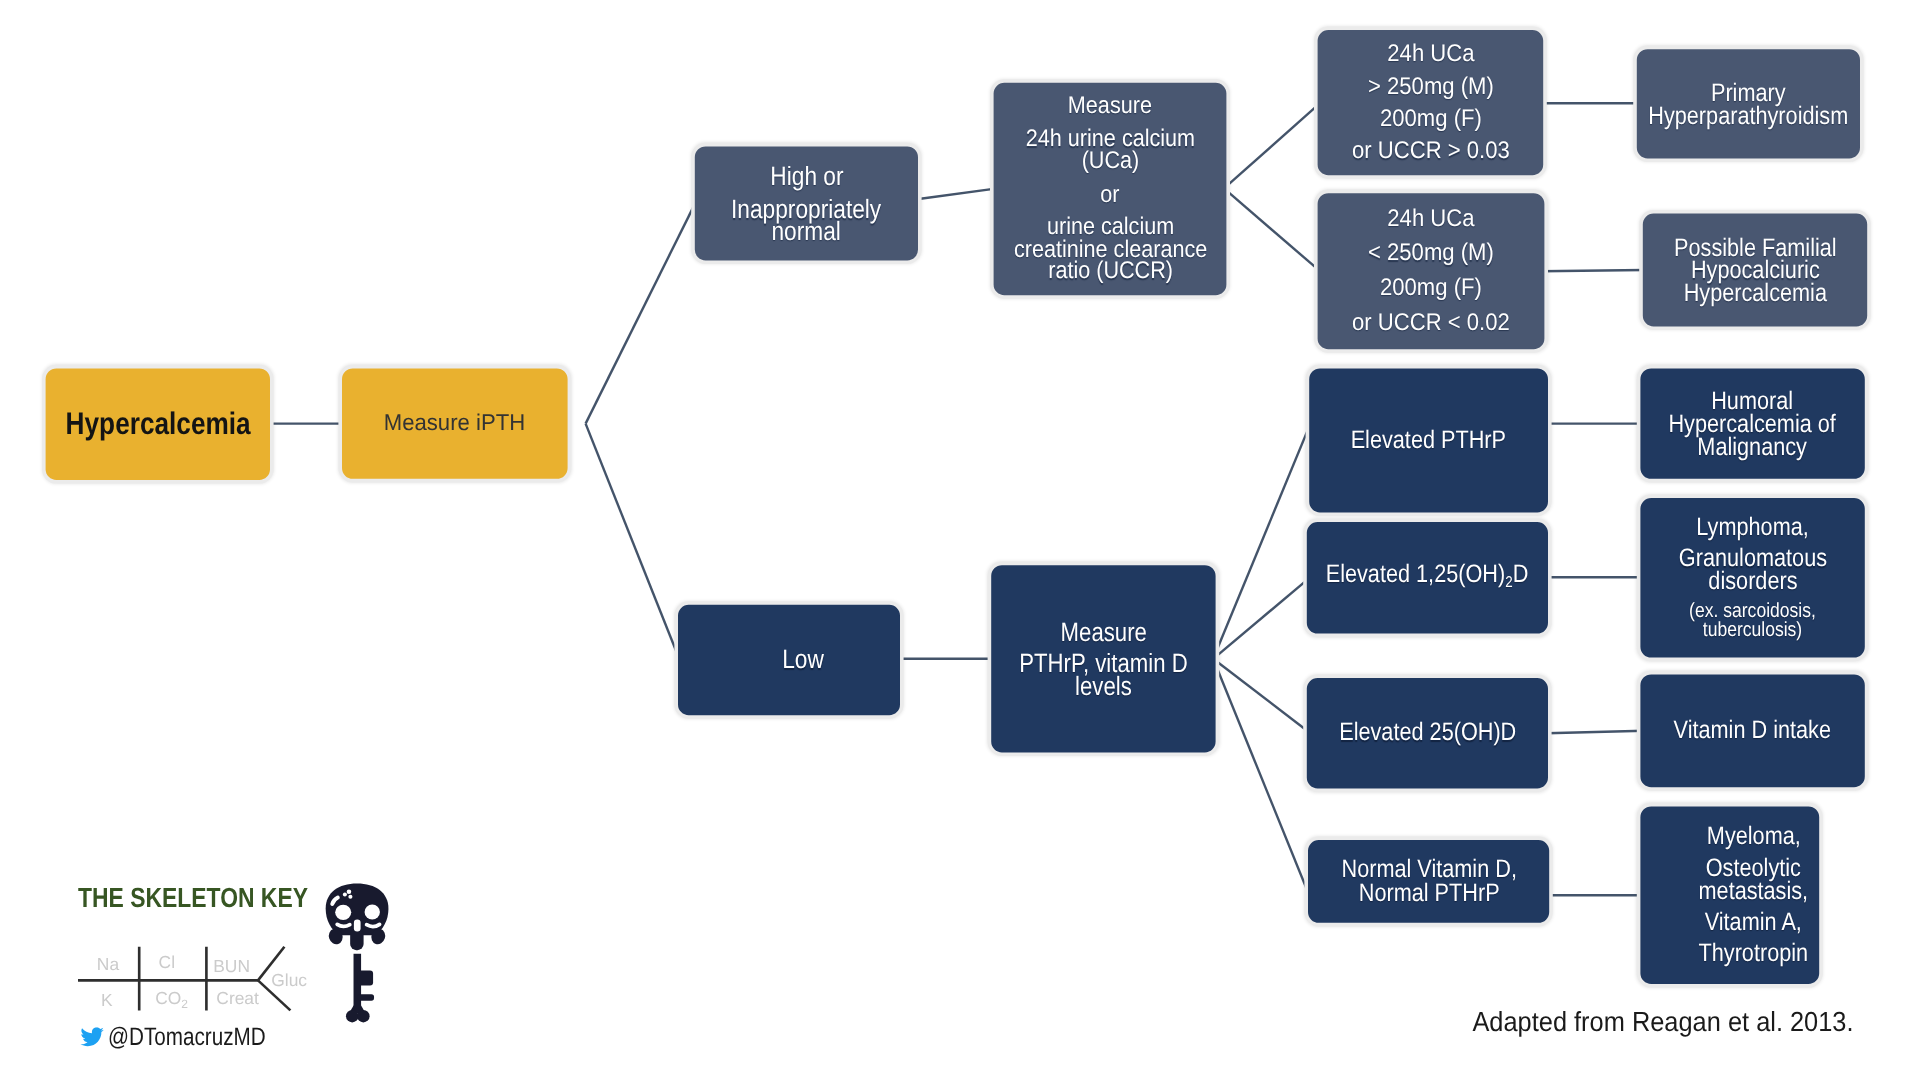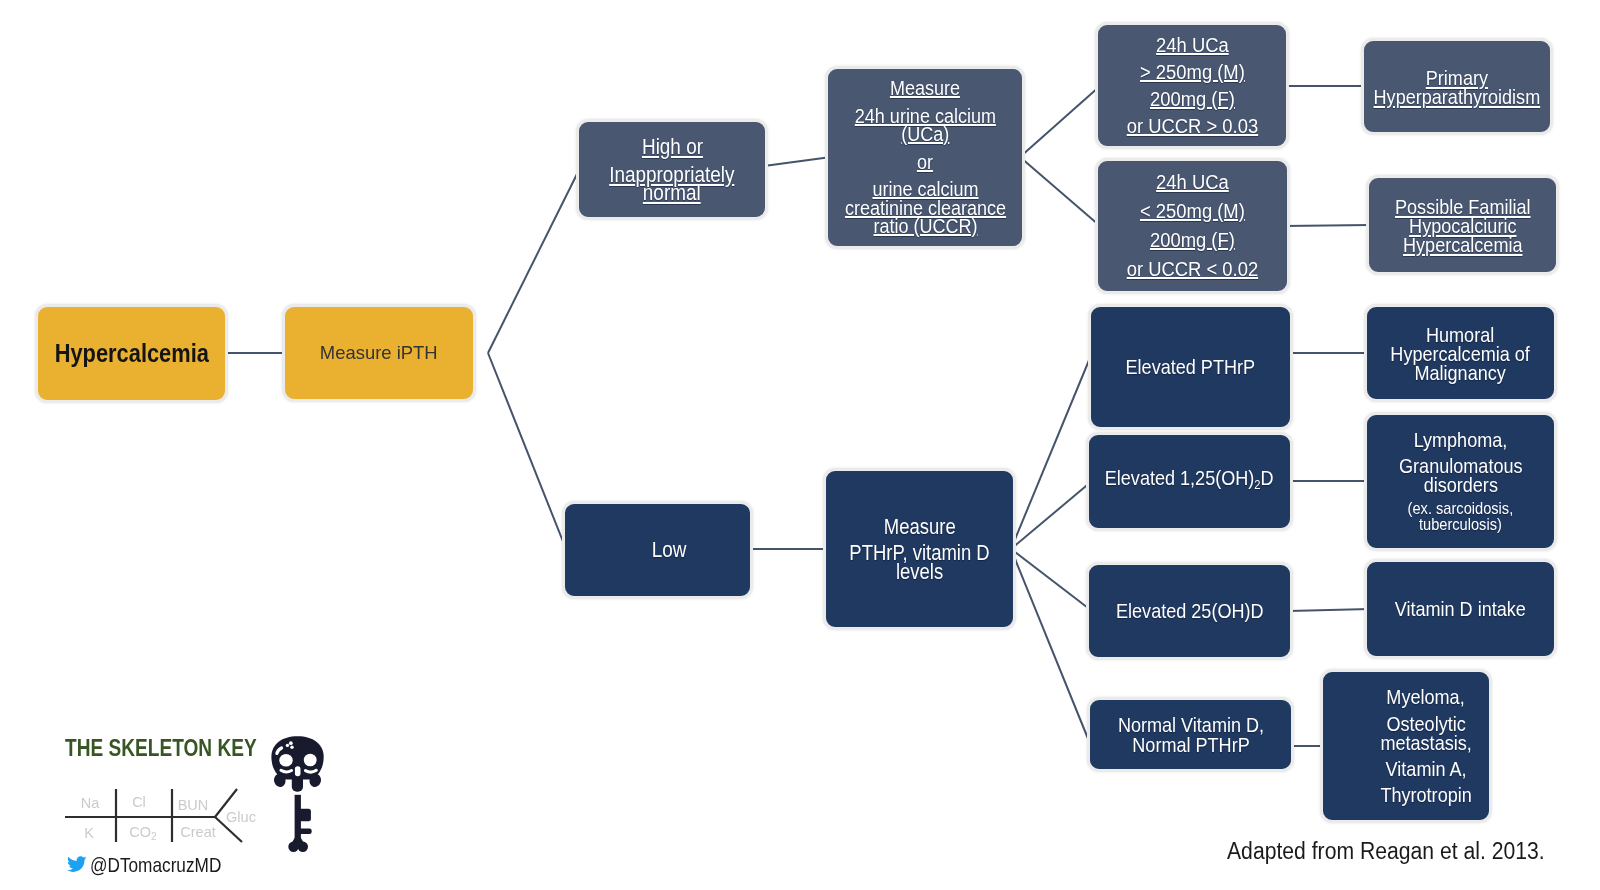--- a/index.html
+++ b/index.html
@@ -4,21 +4,21 @@
 <title>Hypercalcemia</title>
 <style>
   html,body{margin:0;padding:0;}
   body{width:1600px;height:890px;background:#ffffff;font-family:"Liberation Sans",sans-serif;overflow:hidden;}
   #stage{position:relative;width:1600px;height:890px;background:#ffffff;}
   svg.lines{position:absolute;left:0;top:0;z-index:1;}
   .box{position:absolute;z-index:2;box-sizing:border-box;border-radius:12px;
        display:flex;flex-direction:column;align-items:center;justify-content:center;
        text-align:center;border:3px solid #ebebeb;box-shadow:0 0 3px rgba(0,0,0,0.10);}
   .gold{background:#e9b12f;}
-  .slate{background:#495771;color:#ffffff;text-shadow:0 1px 1px rgba(13,27,53,0.55);text-decoration:underline;}
+  .slate{background:#495771;color:#ffffff;text-shadow:0 1px 1px rgba(13,27,53,0.55);}
   .navy{background:#203960;color:#ffffff;text-shadow:0 1px 1px rgba(8,18,40,0.55);}
   .box p{margin:0;padding:0;white-space:nowrap;transform:scaleX(0.86);}
   .fs21{font-size:21px;line-height:18px;}
   .gap9{gap:9px;}
   .gap8{gap:8px;}
   .gap7{gap:7px;}
 </style>
 </head>
 <body>
 <div id="stage">
@@ -95,21 +95,21 @@
   <p class="fs21" style="line-height:19px;">Humoral<br>Hypercalcemia of<br>Malignancy</p>
 </div>
 <div class="box navy gap7" style="left:1364px;top:412px;width:193px;height:139px;">
   <p class="fs21">Lymphoma,</p>
   <p class="fs21" style="line-height:19px;">Granulomatous<br>disorders</p>
   <p style="font-size:17px;line-height:16px;">(ex. sarcoidosis,<br>tuberculosis)</p>
 </div>
 <div class="box navy" style="left:1364px;top:559px;width:193px;height:100px;">
   <p class="fs21">Vitamin D intake</p>
 </div>
-<div class="box navy gap8" style="left:1320px;top:669px;width:172px;height:154px;padding-left:40px;">
+<div class="box navy gap8" style="left:1364px;top:669px;width:155px;height:154px;padding-left:40px;">
   <p class="fs21">Myeloma,</p>
   <p class="fs21" style="line-height:19px;">Osteolytic<br>metastasis,</p>
   <p class="fs21">Vitamin A,</p>
   <p class="fs21">Thyrotropin</p>
 </div>
 
 <div style="position:absolute;left:65px;top:735px;z-index:2;font-size:23px;font-weight:bold;color:#375623;transform:scaleX(0.83);transform-origin:0 0;white-space:nowrap;">THE SKELETON KEY</div>
 
 <svg style="position:absolute;left:55px;top:782px;z-index:2;" width="212" height="70" viewBox="0 0 212 70">
   <g stroke="#2e2e2e" stroke-width="2.2" fill="none">

